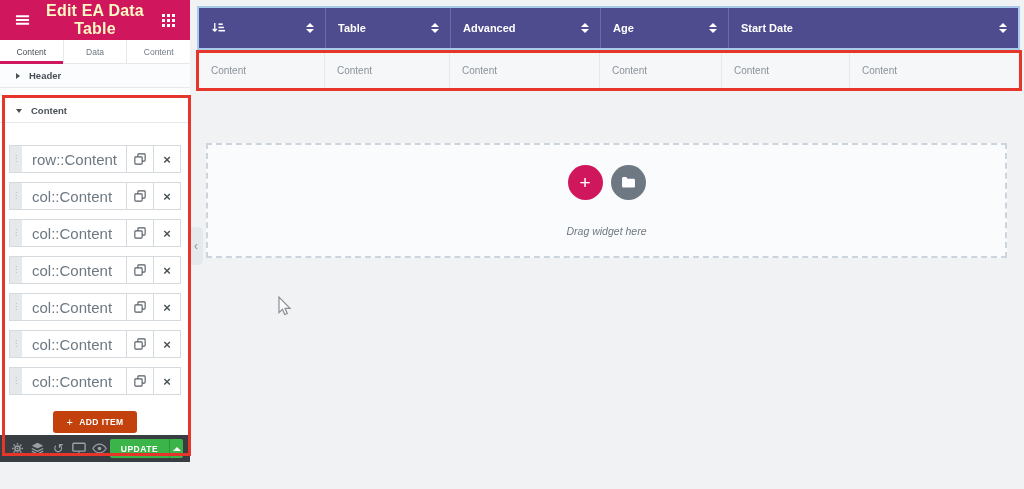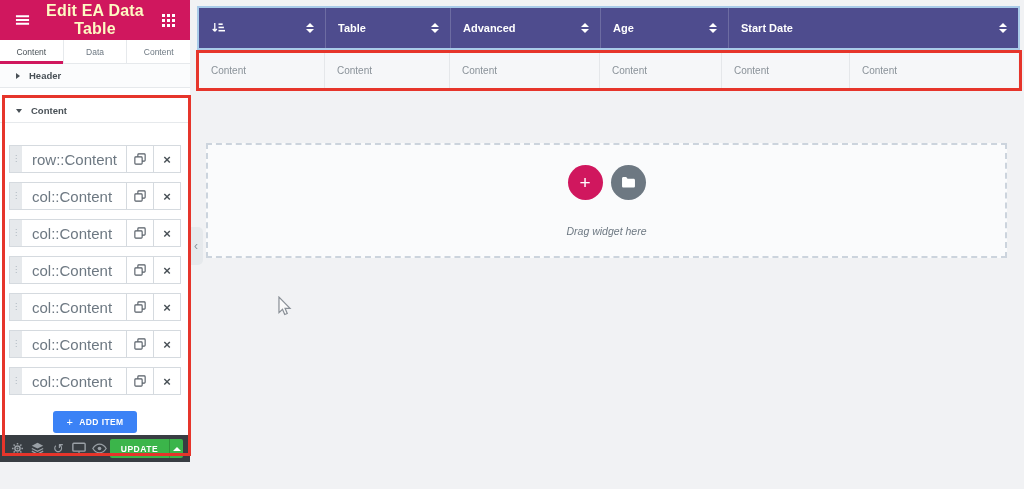--- a/index.html
+++ b/index.html
@@ -30,21 +30,21 @@
   .content-section .section-row { background:#fff; }
 
   .rep-list { padding:22px 9px 0 9px; display:flex; flex-direction:column; gap:9px; }
   .rep-item { height:28px; background:#fff; border:1px solid #d5dadf; display:flex; align-items:stretch; cursor:pointer; }
   .rep-handle { width:12px; background:#e6e9ec; color:#a9b2ba; display:flex; align-items:center; justify-content:center; font-size:8px; line-height:1; cursor:grab; }
   .rep-label { flex:1; display:flex; align-items:center; padding-left:10px; font-size:15px; color:#6d7882; }
   .rep-btn { width:27px; border-left:1px solid #d5dadf; display:flex; align-items:center; justify-content:center; cursor:pointer; color:#495157; }
   .rep-close { font-size:13px; font-weight:bold; line-height:1; }
 
   .add-item-row { display:flex; justify-content:center; margin-top:16px; }
-  .add-item-btn { background:#3b82f6; color:#fff; border:none; border-radius:3px; padding:6px 13px; font-size:8.5px; font-weight:bold; letter-spacing:.4px; display:flex; align-items:center; gap:6px; cursor:pointer; font-family:inherit; }
+  .add-item-btn { background:#c2410c; color:#fff; border:none; border-radius:3px; padding:6px 13px; font-size:8.5px; font-weight:bold; letter-spacing:.4px; display:flex; align-items:center; gap:6px; cursor:pointer; font-family:inherit; }
   .add-plus { font-size:11px; font-weight:normal; line-height:0; }
 
   .panel-footer { position:absolute; left:0; bottom:0; width:190px; height:27px; background:#383d42; display:flex; align-items:center; padding:0 7px; z-index:6; }
   .foot-icon { width:22px; height:22px; display:flex; align-items:center; justify-content:center; color:#9aa0a6; cursor:pointer; font-size:13px; }
   .update-group { margin-left:auto; display:flex; height:19px; border-radius:2px; overflow:hidden; }
   .update-btn { background:#3bb54a; color:#fff; border:none; font-size:8.5px; font-weight:bold; letter-spacing:.5px; padding:1px 11px; cursor:pointer; font-family:inherit; }
   .update-arrow { width:19px; background:#3bb54a; border-left:1px solid rgba(0,0,0,.18); display:flex; align-items:center; justify-content:center; cursor:pointer; }
   .tri-up-white { width:0; height:0; border-left:4px solid transparent; border-right:4px solid transparent; border-bottom:4px solid #fff; }
 
   

